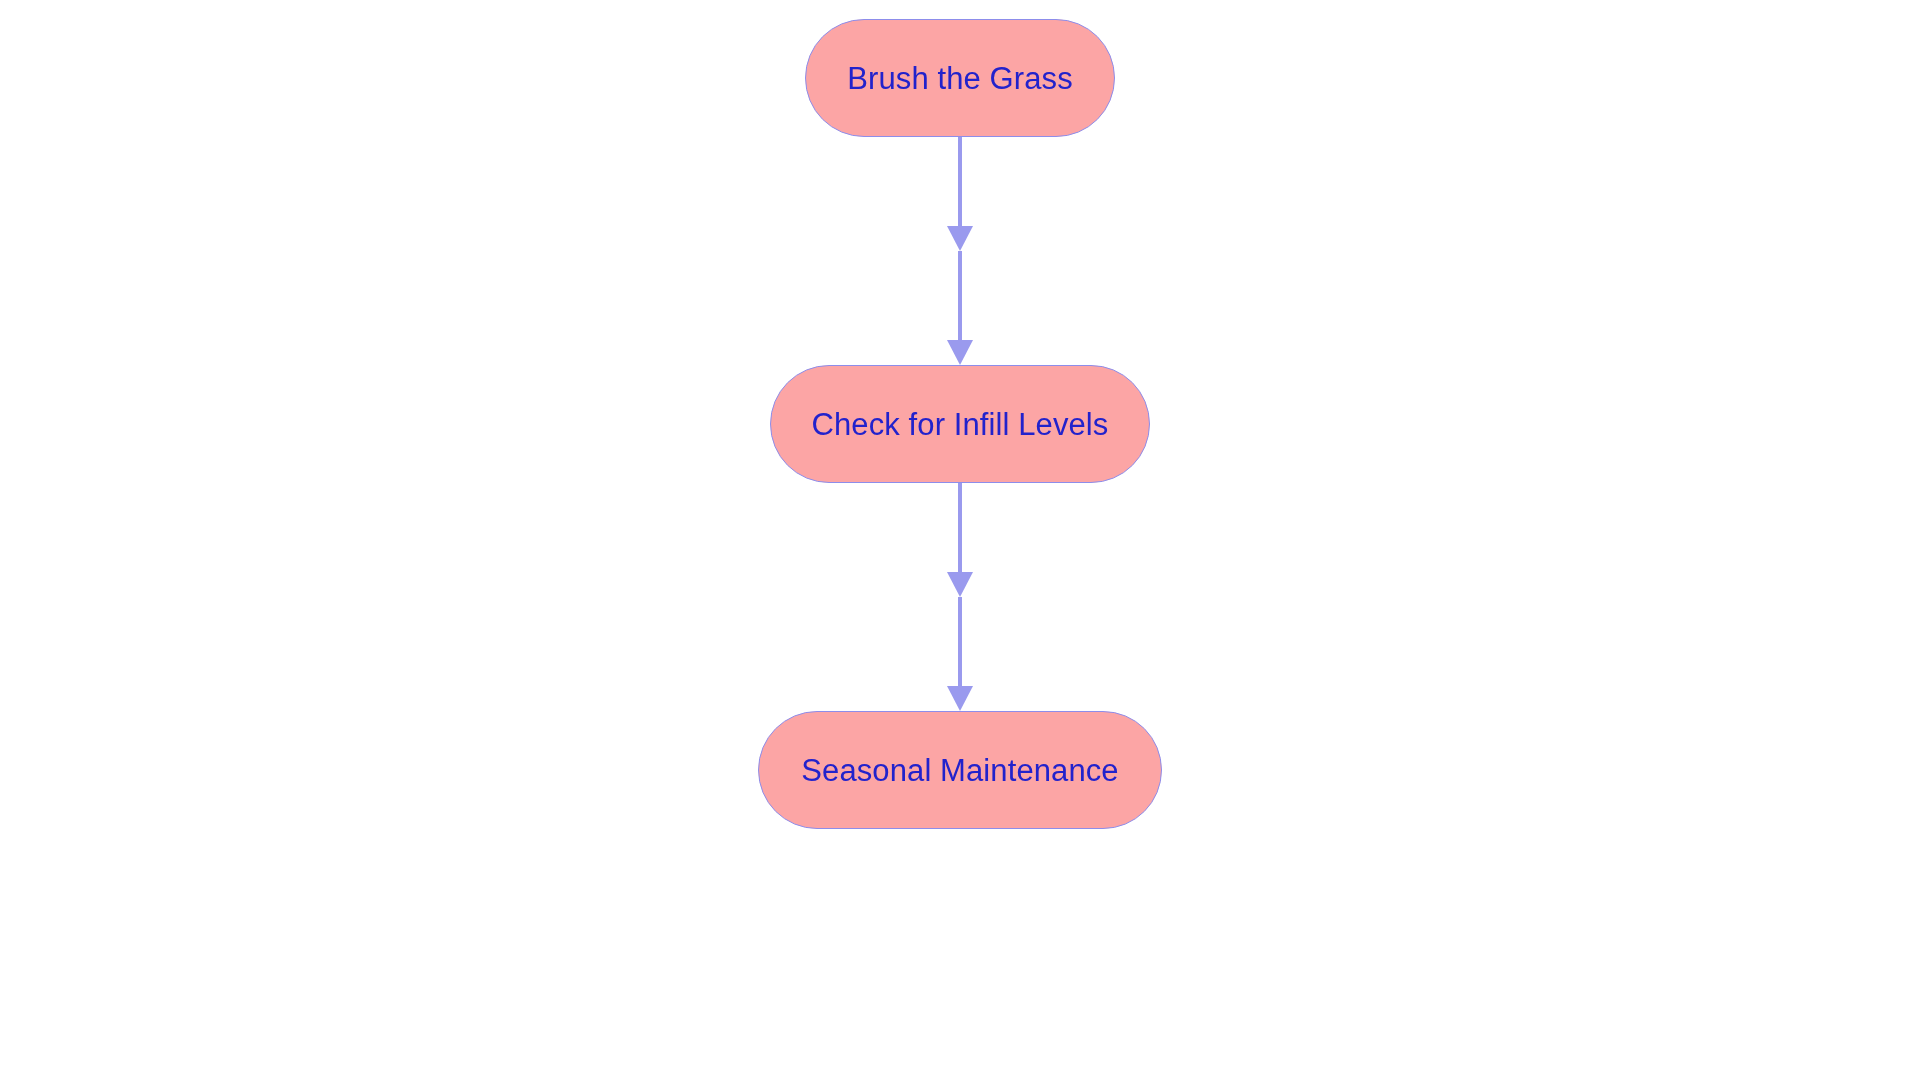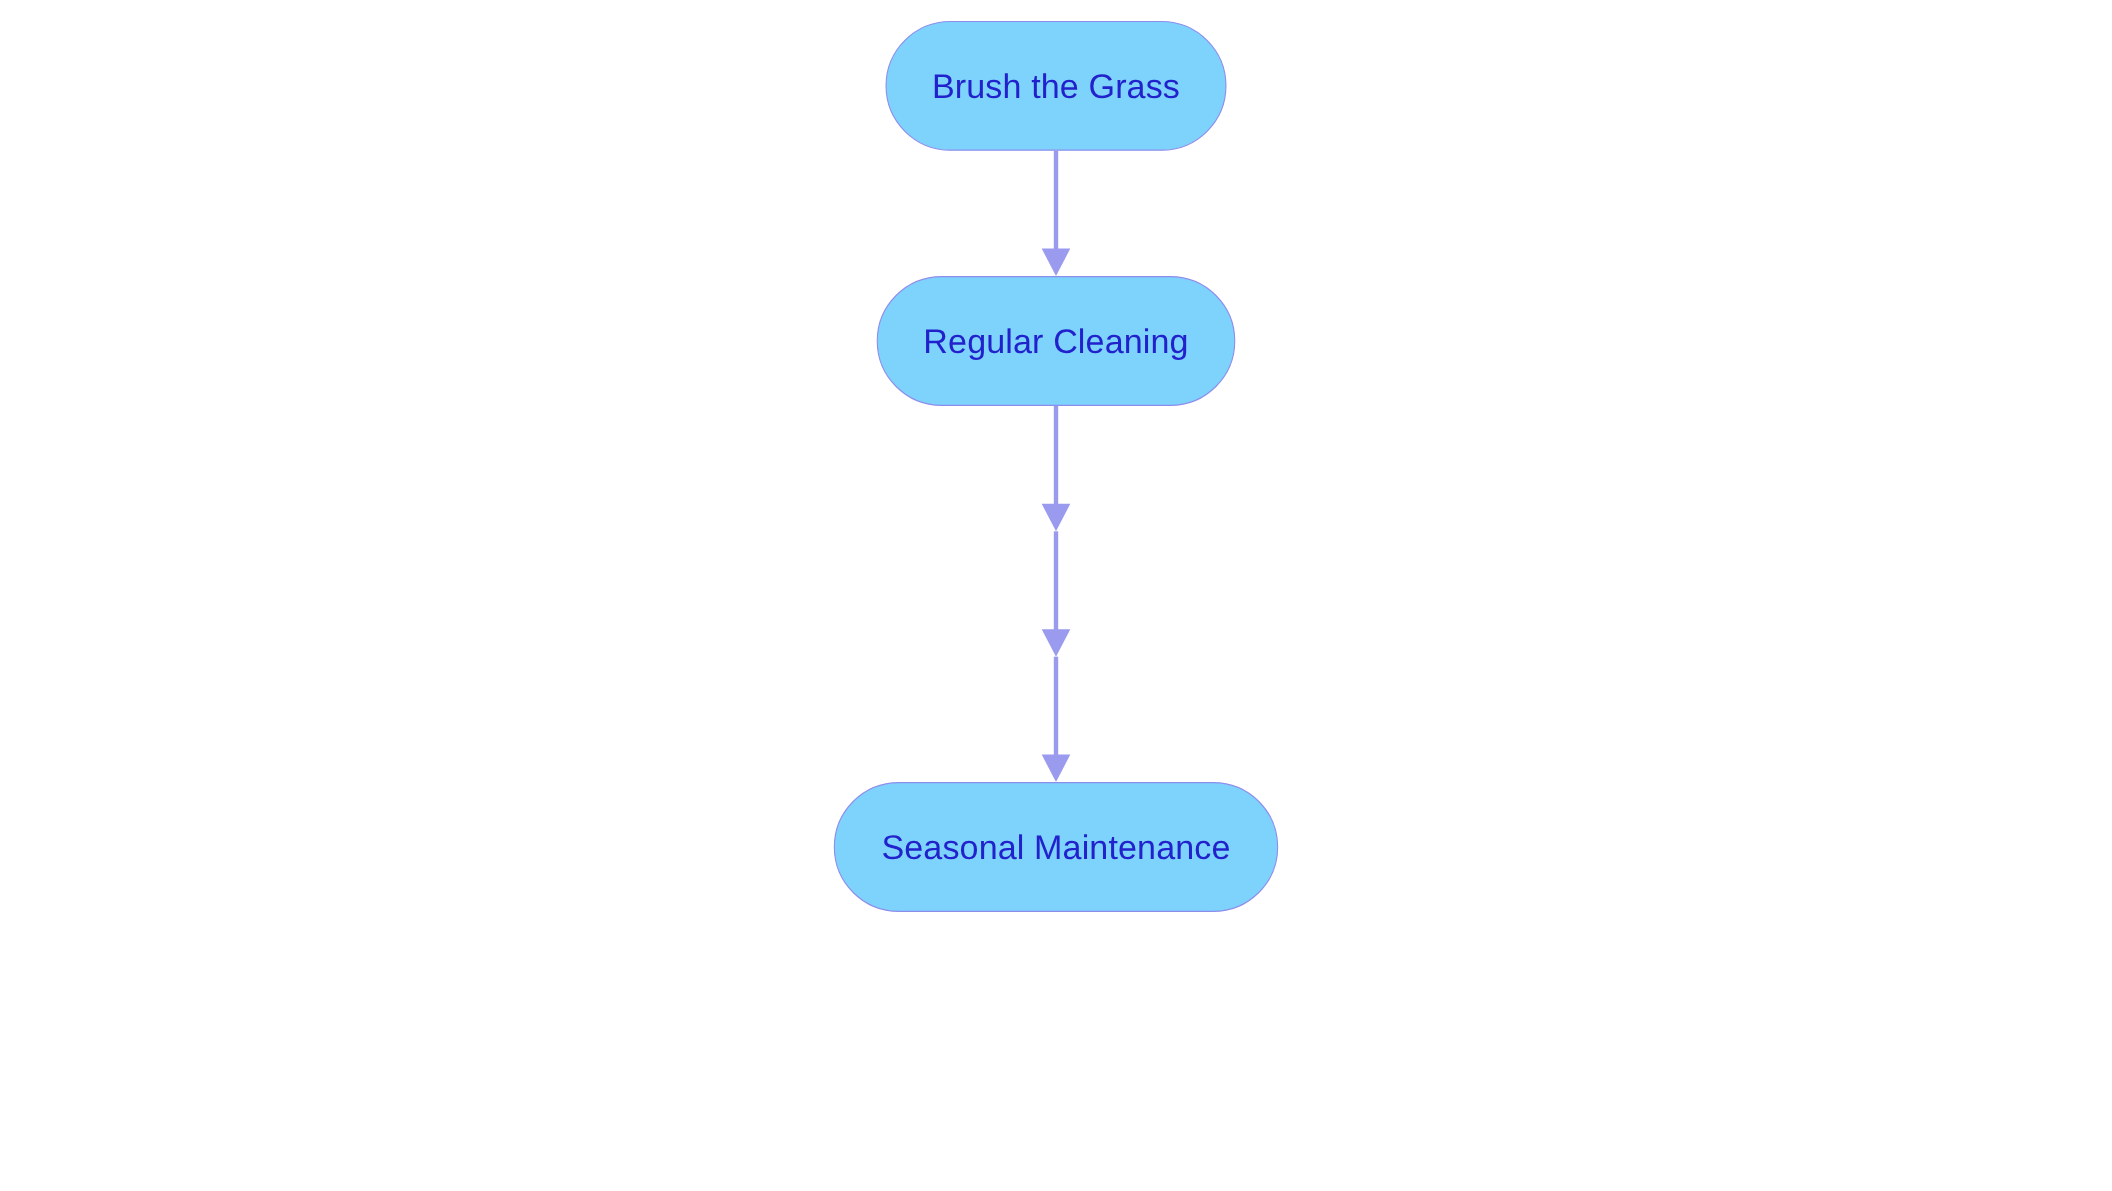--- a/index.html
+++ b/index.html
@@ -33,21 +33,21 @@
     align-items: center;
   }
 
   
   .flow-node {
     box-sizing: border-box;
     height: 118px;
     display: flex;
     align-items: center;
     justify-content: center;
-    background: #7dd3fc;
+    background: #fca5a5;
     border: 1.6px solid #8d8deb;
     border-radius: 59px;
     padding: 0 34px;
     flex: 0 0 auto;
   }
   .flow-node .node-label {
     color: #2222cc;
     font-size: 31px;
     line-height: 1;
     letter-spacing: 0.1px;
@@ -108,29 +108,29 @@
 
     <div class="flow-node node-w-0">
       <span class="node-label">Brush the Grass</span>
     </div>
 
     <div class="flow-connector">
       <div class="conn-line"></div>
       <div class="conn-arrowhead"></div>
     </div>
 
-    <div class="flow-node node-w-1">
-      <span class="node-label">Regular Cleaning</span>
-    </div>
 
     <div class="flow-connector">
       <div class="conn-line"></div>
       <div class="conn-arrowhead"></div>
     </div>
 
+    <div class="flow-node node-w-2">
+      <span class="node-label">Check for Infill Levels</span>
+    </div>
 
     <div class="flow-connector">
       <div class="conn-line"></div>
       <div class="conn-arrowhead"></div>
     </div>
 
 
     <div class="flow-connector">
       <div class="conn-line"></div>
       <div class="conn-arrowhead"></div>

